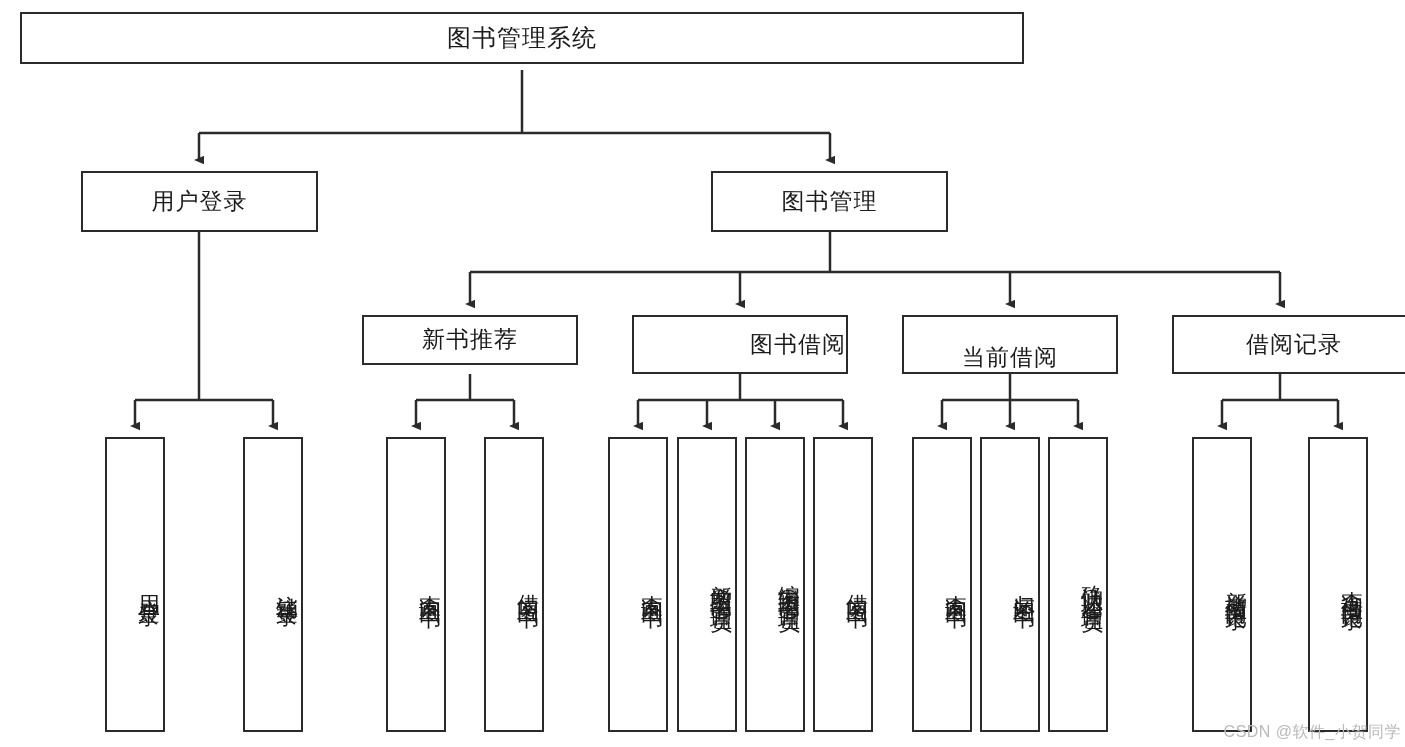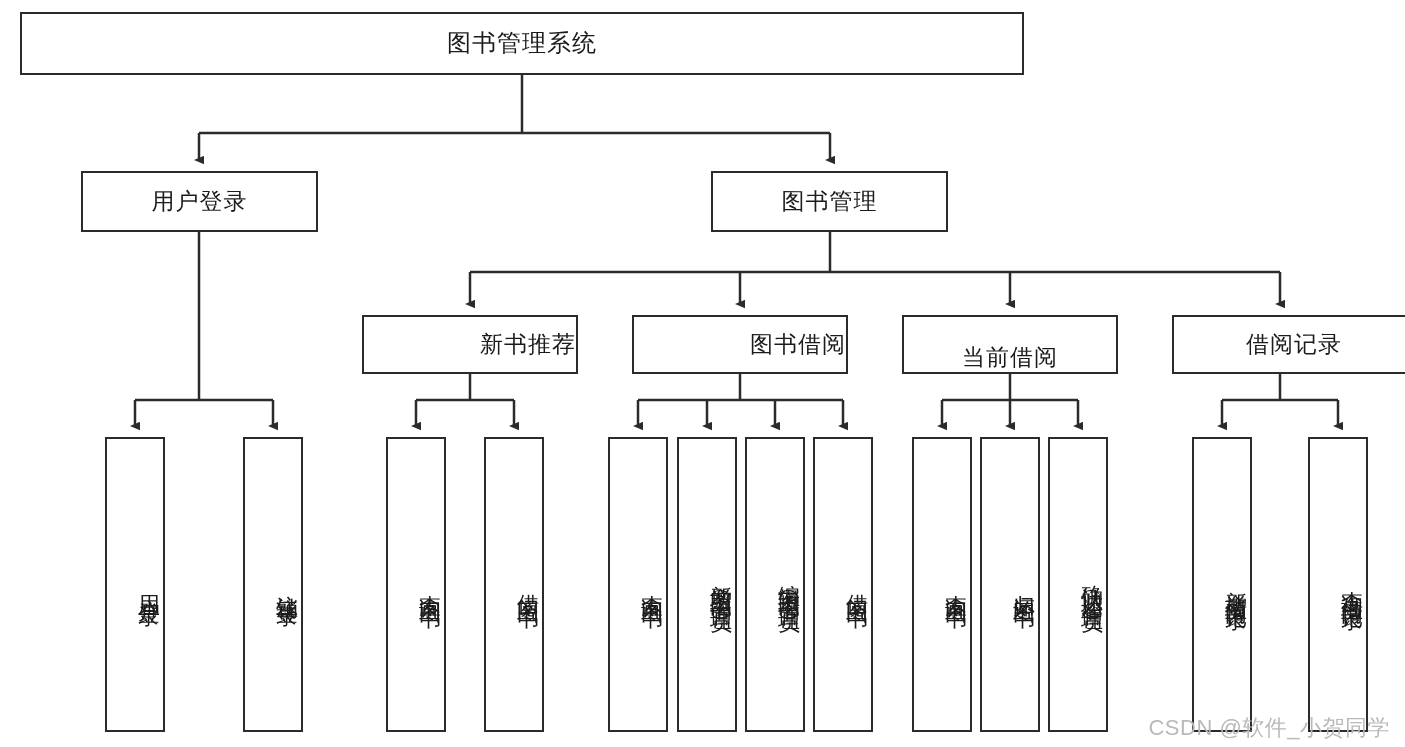--- a/index.html
+++ b/index.html
@@ -49,23 +49,23 @@
     justify-content:center;
     white-space:normal;
     overflow:hidden;
   }
   .node .label{
     display:block;
     text-align:center;
   }
   #watermark{
     position:absolute;
-    right:15px;
+    right:4px;
     bottom:4px;
-    font-size:22px;
+    font-size:16px;
     color:#b9b9b9;
     z-index:5;
     white-space:nowrap;
     letter-spacing:0.5px;
     font-family:"Liberation Sans","DejaVu Sans",sans-serif;
     margin-top:48px;
   }
 </style>
 </head>
 <body>
@@ -115,32 +115,32 @@
       <path d="M1010,400 L1010,426" marker-end="url(#arrow)"></path>
       <path d="M1078,400 L1078,426" marker-end="url(#arrow)"></path>
 
       <path d="M1280,374 L1280,400"></path>
       <path d="M1222,400 L1338,400"></path>
       <path d="M1222,400 L1222,426" marker-end="url(#arrow)"></path>
       <path d="M1338,400 L1338,426" marker-end="url(#arrow)"></path>
     </g>
   </svg>
 
-  <div class="node horizontal root" style="left:20px;top:12px;width:1004px;height:63px;">
+  <div class="node horizontal root" style="left:20px;top:12px;width:1004px;height:52px;">
     <span class="label">图书管理系统</span>
   </div>
 
   <div class="node horizontal" style="left:81px;top:171px;width:237px;height:61px;">
     <span class="label">用户登录</span>
   </div>
   <div class="node horizontal" style="left:711px;top:171px;width:237px;height:61px;">
     <span class="label">图书管理</span>
   </div>
 
-  <div class="node horizontal" style="left:362px;top:315px;width:216px;height:59px;justify-content:flex-end;">
+  <div class="node horizontal" style="left:362px;top:315px;width:216px;height:50px;">
     <span class="label">新书推荐</span>
   </div>
   <div class="node horizontal" style="left:632px;top:315px;width:216px;height:59px;justify-content:flex-end;">
     <span class="label">图书借阅</span>
   </div>
   <div class="node horizontal" style="left:902px;top:315px;width:216px;height:59px;align-items:flex-end;">
     <span class="label">当前借阅</span>
   </div>
   <div class="node horizontal" style="left:1172px;top:315px;width:244px;height:59px;">
     <span class="label">借阅记录</span>

